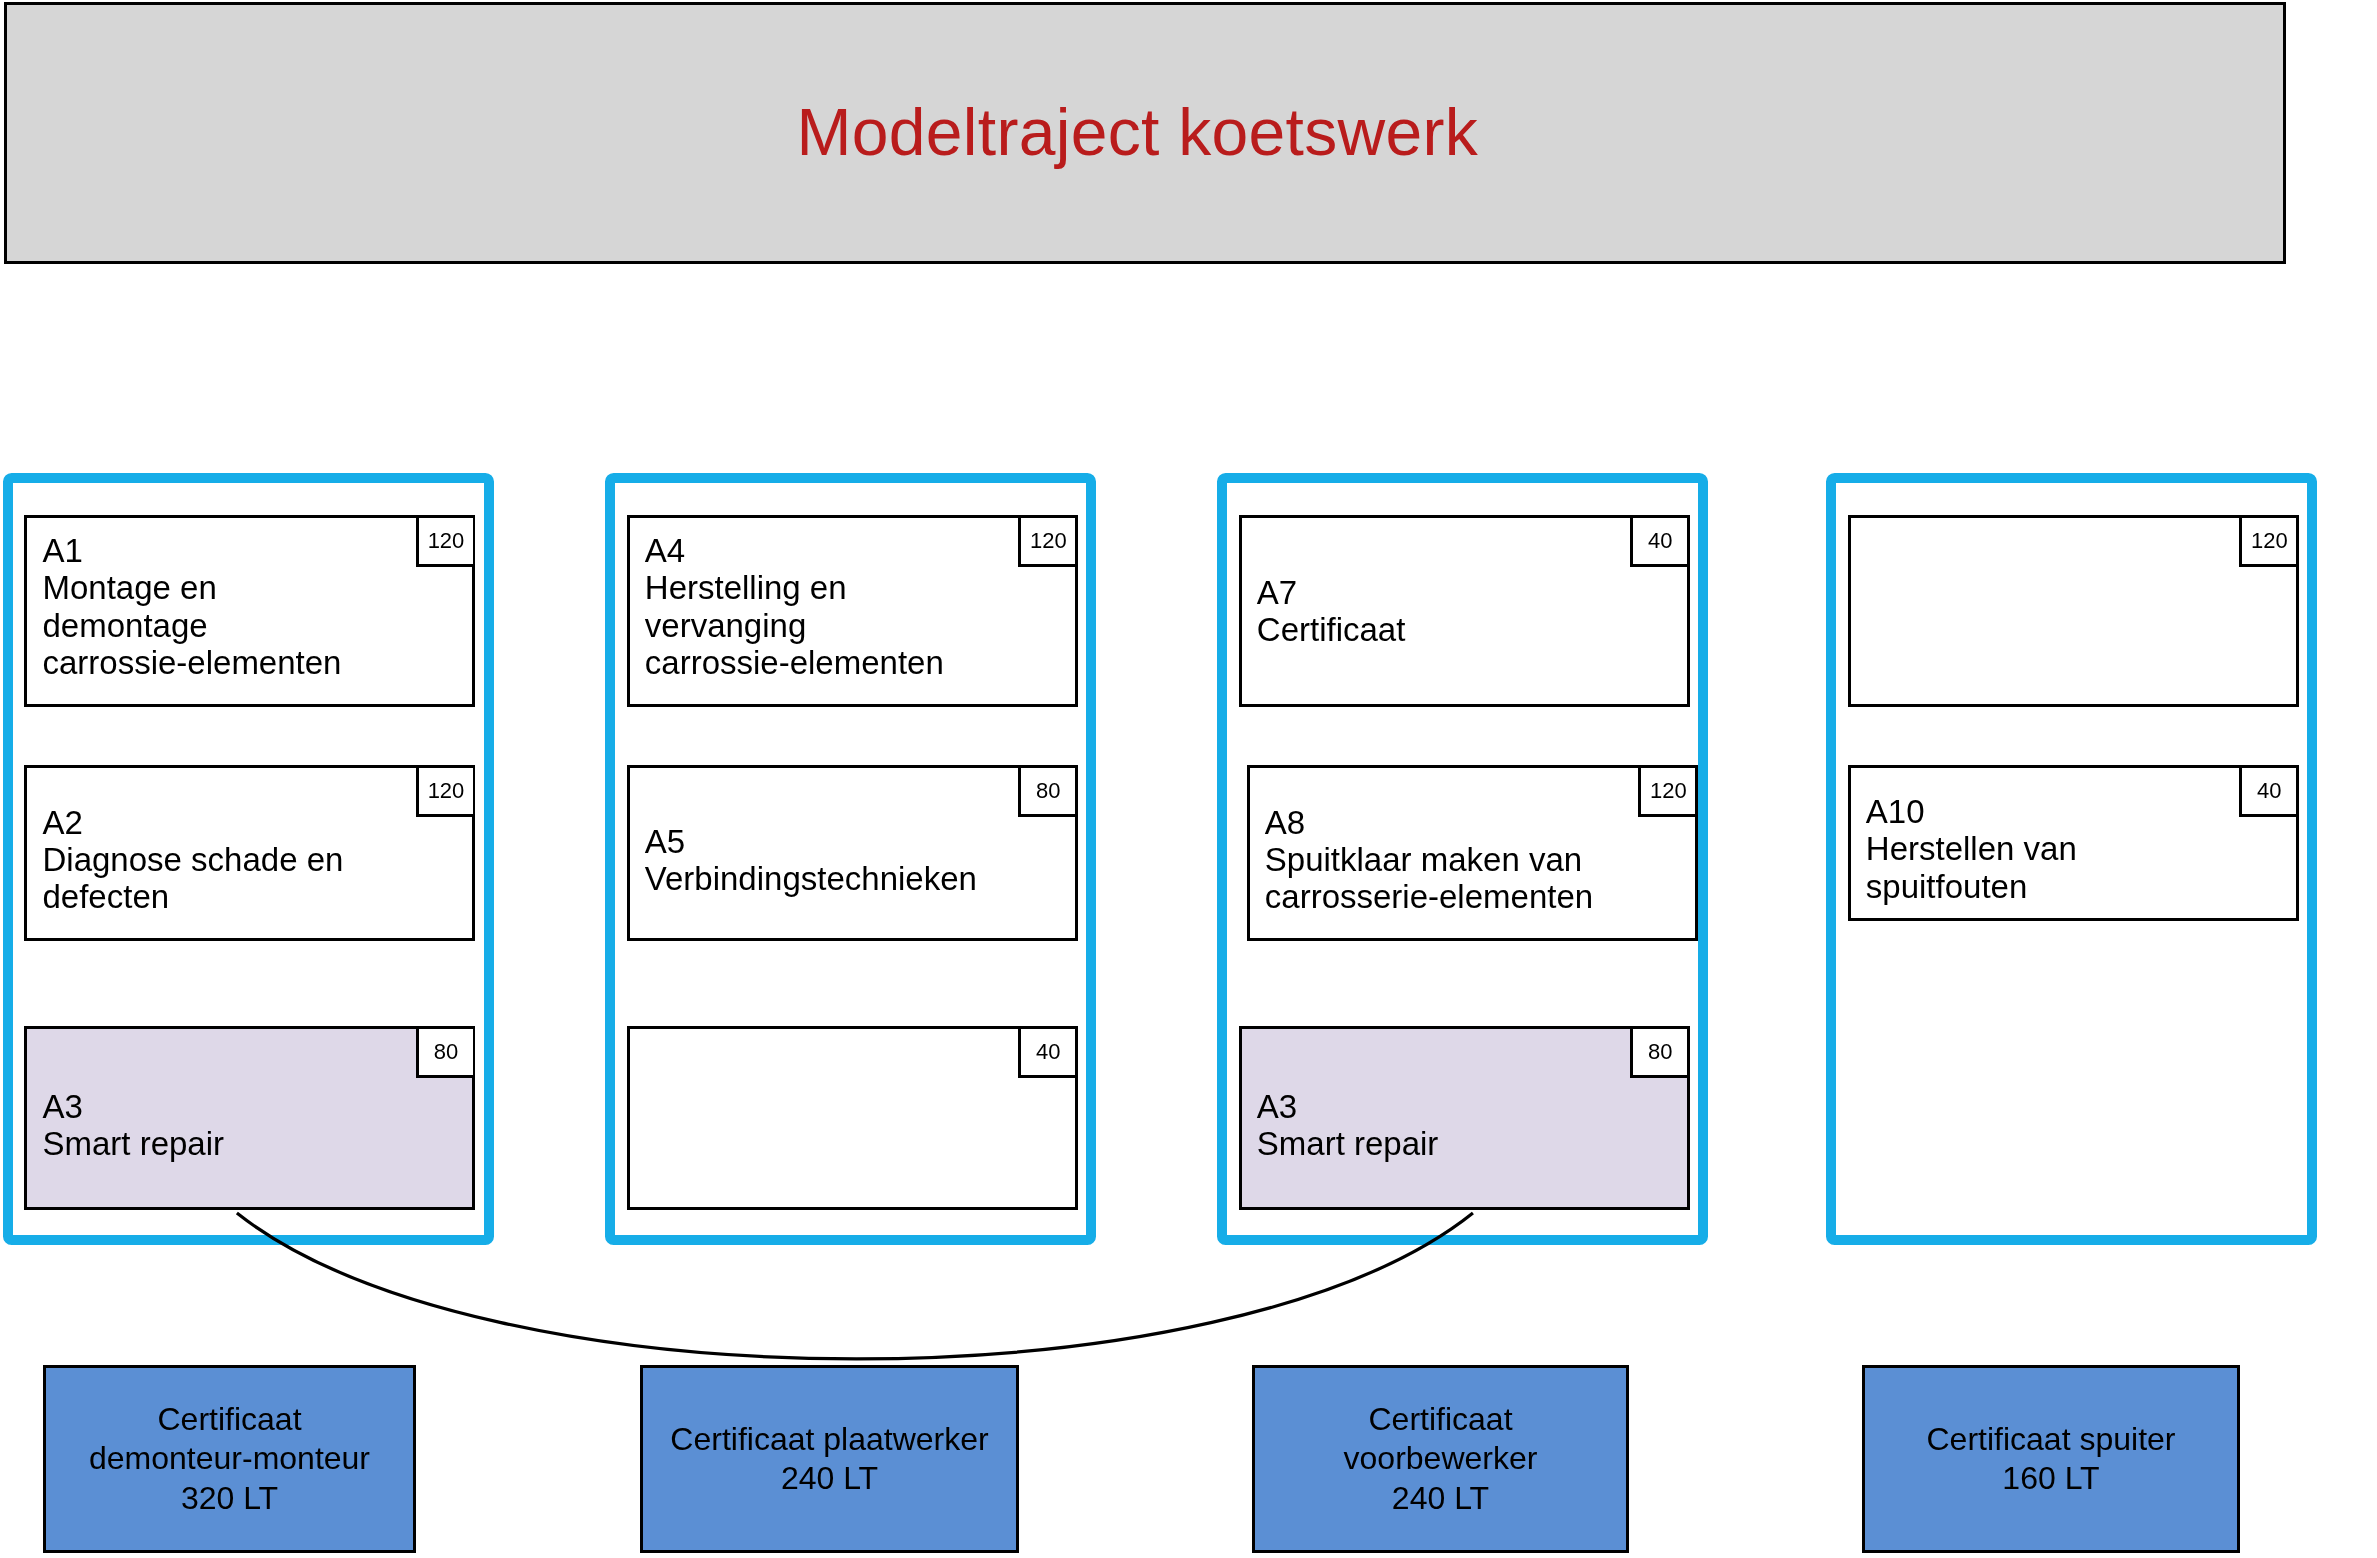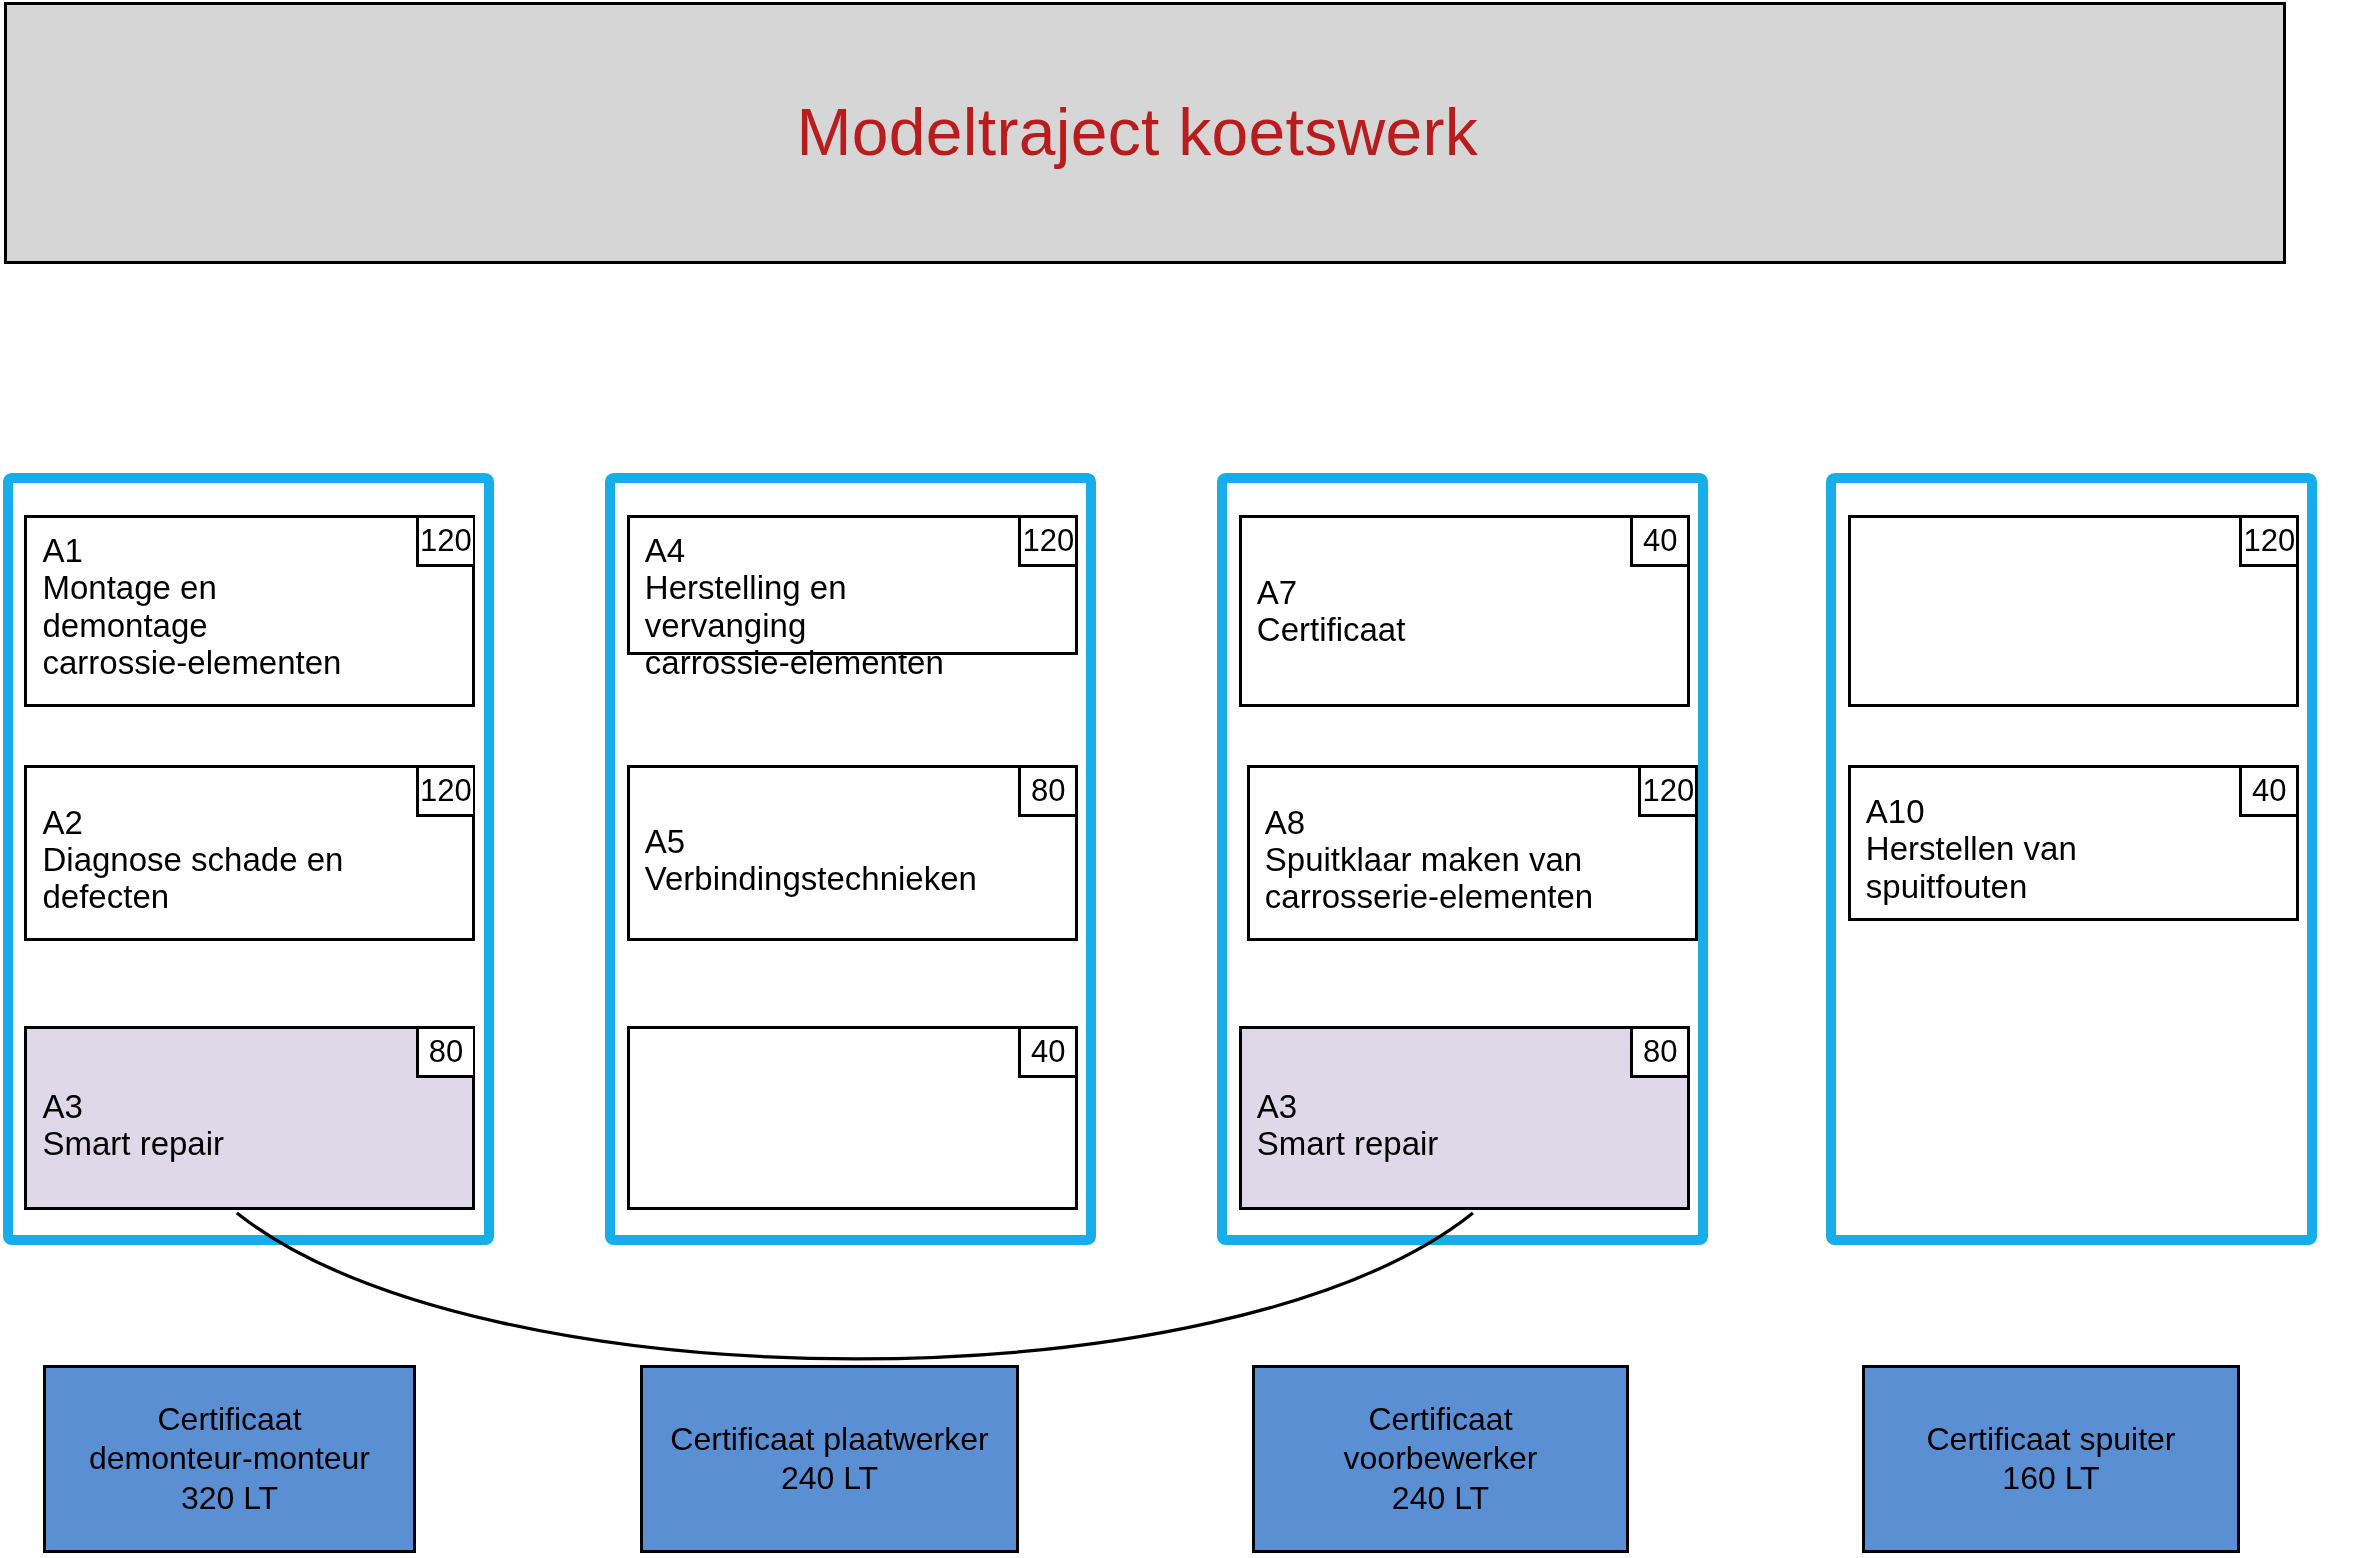--- a/index.html
+++ b/index.html
@@ -45,21 +45,21 @@
   .module .mod-text.top   { top:14px;  }
   .module .mod-text.mid   { top:50%; transform:translateY(-50%); }
   .module .mod-text.lowmid{ top:54%; transform:translateY(-50%); }
 
   .badge{
     position:absolute; top:-0.5px; right:-0.5px;
     width:57px; height:49px;
     border-left:3.8px solid #000; border-bottom:3.8px solid #000;
     background:#fff; box-sizing:border-box;
     display:flex; align-items:center; justify-content:center;
-    font-size:31px; line-height:1; color:#000;
+    font-size:22px; line-height:1; color:#000;
   }
 
   
   .certificate{
     position:absolute; top:1365px; height:188px;
     background:#5b8fd4; border:3.8px solid #000; box-sizing:border-box;
     display:flex; align-items:center; justify-content:center; text-align:center;
     font-size:32px; line-height:1.22; color:#000; white-space:pre-line;
     padding:0 5.4px;
   }
@@ -100,21 +100,21 @@
 
   <div class="module highlight" style="left:11.8px; top:543px; width:451px; height:184px;">
     <div class="mod-text lowmid">A3
 Smart repair</div>
     <div class="badge">80</div>
   </div>
 </div>
 
 <div class="cluster" id="cluster-2">
 
-  <div class="module" style="left:11.8px; top:32px; width:451px; height:140px;">
+  <div class="module" style="left:11.8px; top:32px; width:451px; height:192px;">
     <div class="mod-text top">A4
 Herstelling en
 vervanging
 carrossie-elementen</div>
     <div class="badge">120</div>
   </div>
 
   <div class="module" style="left:11.8px; top:282px; width:451px; height:176px;">
     <div class="mod-text lowmid">A5
 Verbindingstechnieken</div>

